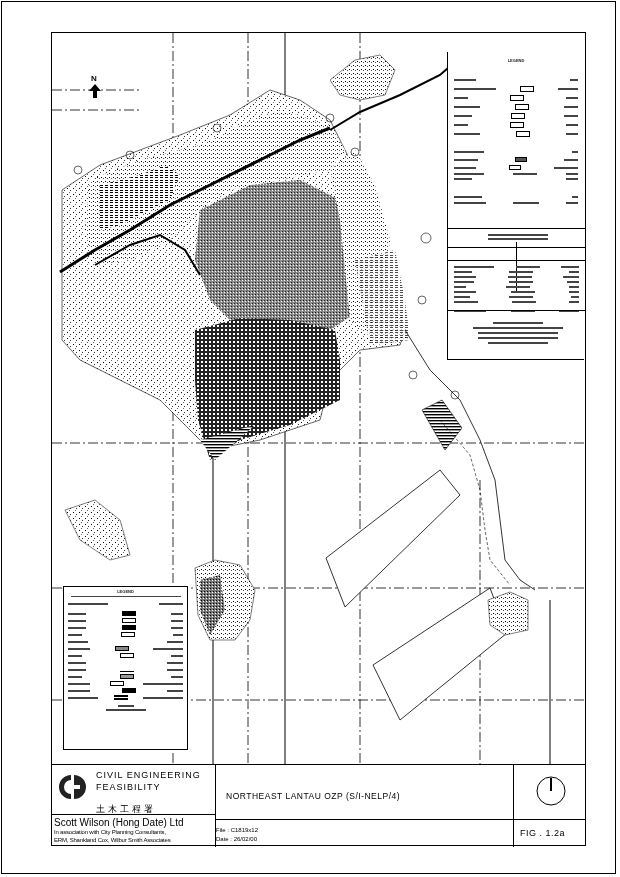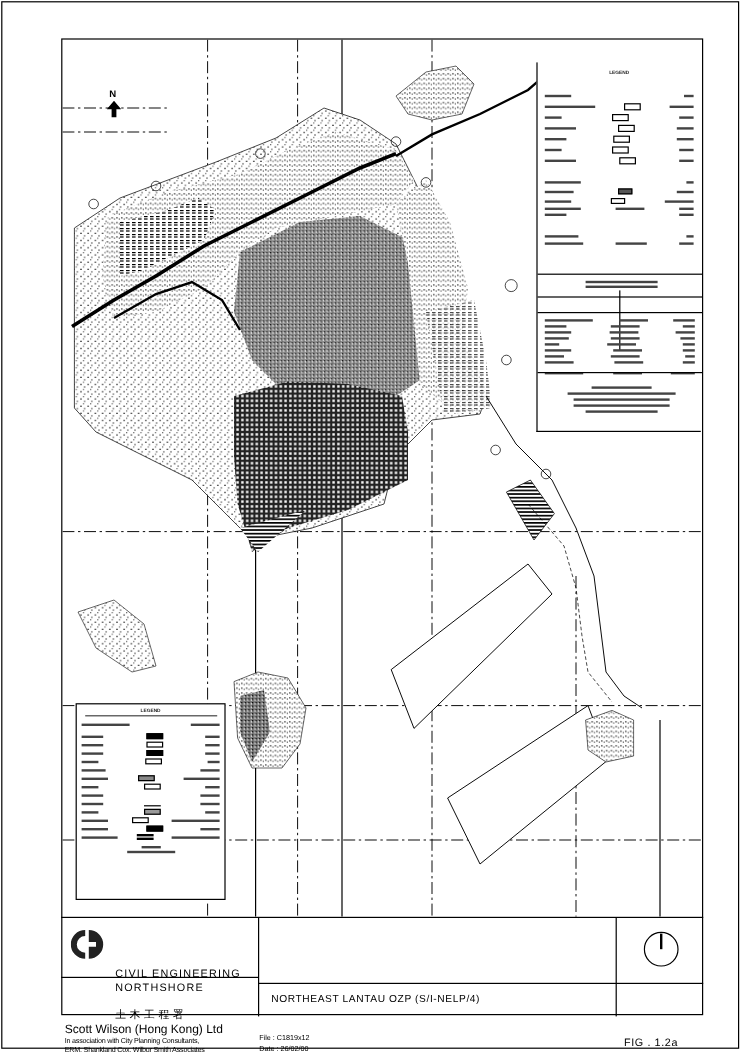--- a/index.html
+++ b/index.html
@@ -6,21 +6,21 @@
   body{width:620px;height:877px;position:relative;overflow:hidden;font-family:"Liberation Sans",sans-serif;color:#000;}
   .abs{position:absolute;}
   #outer{left:1px;top:1px;width:615px;height:873px;border:1px solid #000;box-sizing:border-box;}
   #inner{left:51px;top:32px;width:535px;height:814px;border:1px solid #000;box-sizing:border-box;}
   #map{left:52px;top:33px;width:533px;height:731px;}
   .legend{background:#fff;border:1px solid #000;box-sizing:border-box;}
   .ltxt{font-size:4px;line-height:5px;color:#222;white-space:nowrap;}
   .lline{height:2px;background:#444;}
   .sw{border:1px solid #000;box-sizing:border-box;}
   #titleblock{left:51px;top:764px;width:535px;height:82px;border-top:1px solid #000;}
-  .tb{position:absolute;font-size:9px;letter-spacing:1px;margin-top:36px;}
+  .tb{position:absolute;font-size:9px;letter-spacing:1px;}
   .vline{position:absolute;width:1px;background:#000;}
   .hline{position:absolute;height:1px;background:#000;}
 </style>
 </head>
 <body>
 
 <div id="outer" class="abs"></div>
 <div id="inner" class="abs"></div>
 
 <svg id="map" class="abs" viewBox="52 33 533 731" width="533" height="731">
@@ -342,24 +342,24 @@
   <div class="vline" style="left:164px;top:0;height:82px;"></div>
   <div class="vline" style="left:462px;top:0;height:82px;"></div>
   <div class="hline" style="left:0;top:49px;width:164px;"></div>
   <div class="hline" style="left:164px;top:54px;width:371px;"></div>
 
   <svg class="abs" style="left:8px;top:8px" width="28" height="28" viewBox="0 0 28 28">
     <path d="M12 2 A12 12 0 0 0 12 26 L12 21 A7 7 0 0 1 12 7 Z" fill="#222"></path>
     <path d="M15 2 A12 12 0 0 1 15 26 L15 16 L21 16 L21 12 L15 12 Z" fill="#222"></path>
   </svg>
   <div class="tb" style="left:45px;top:5px;">CIVIL ENGINEERING</div>
-  <div class="tb" style="left:45px;top:17px;">NORTHSHORE</div>
+  <div class="tb" style="left:45px;top:17px;">FEASIBILITY</div>
   <div class="tb" style="left:45px;top:38px;font-weight:normal;letter-spacing:3px;text-align:center;">土木工程署</div>
 
-  <div class="tb" style="left:3px;top:52px;font-size:10px;letter-spacing:0;">Scott Wilson (Hong Kong) Ltd</div>
+  <div class="tb" style="left:3px;top:52px;font-size:10px;letter-spacing:0;">Scott Wilson (Hong Date) Ltd</div>
   <div class="tb" style="left:3px;top:64px;font-size:6px;letter-spacing:-0.2px;">In association with City Planning Consultants,</div>
   <div class="tb" style="left:3px;top:72px;font-size:6px;letter-spacing:-0.2px;">ERM, Shankland Cox, Wilbur Smith Associates</div>
 
   <div class="tb" style="left:175px;top:26px;font-size:8.5px;letter-spacing:0.5px;">NORTHEAST LANTAU OZP (S/I-NELP/4)</div>
 
   <div class="tb" style="left:165px;top:62px;font-size:6px;letter-spacing:0;">File : C1819x12</div>
   <div class="tb" style="left:165px;top:71px;font-size:6px;letter-spacing:0;">Date : 26/02/00</div>
 
   <svg class="abs" style="left:485px;top:10px" width="30" height="32" viewBox="0 0 30 32">
     <circle cx="15" cy="16" r="14" fill="none" stroke="#000" stroke-width="1"></circle>

